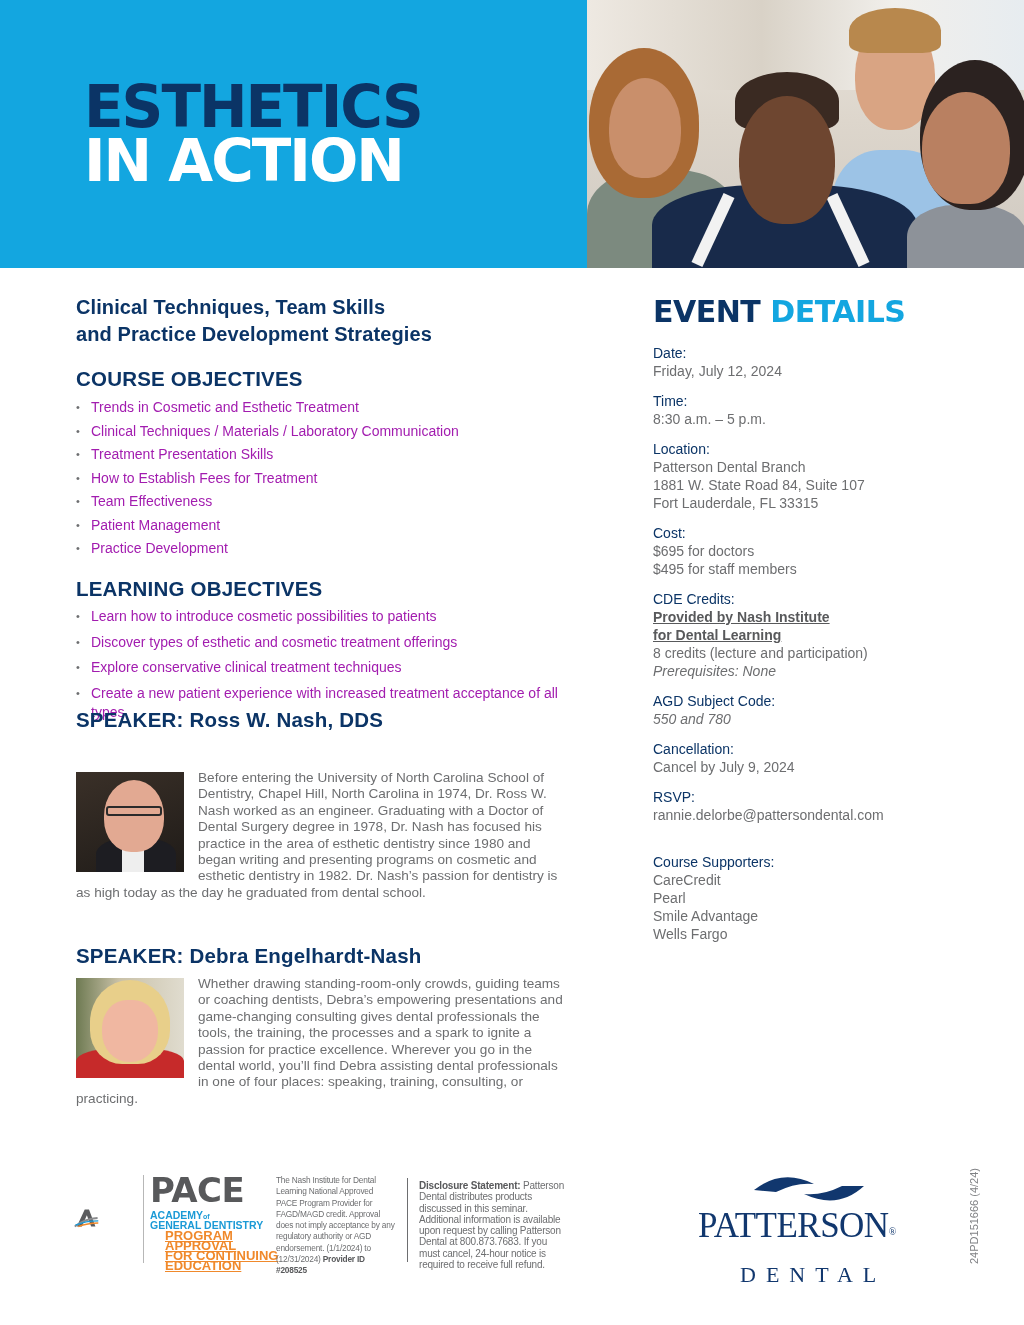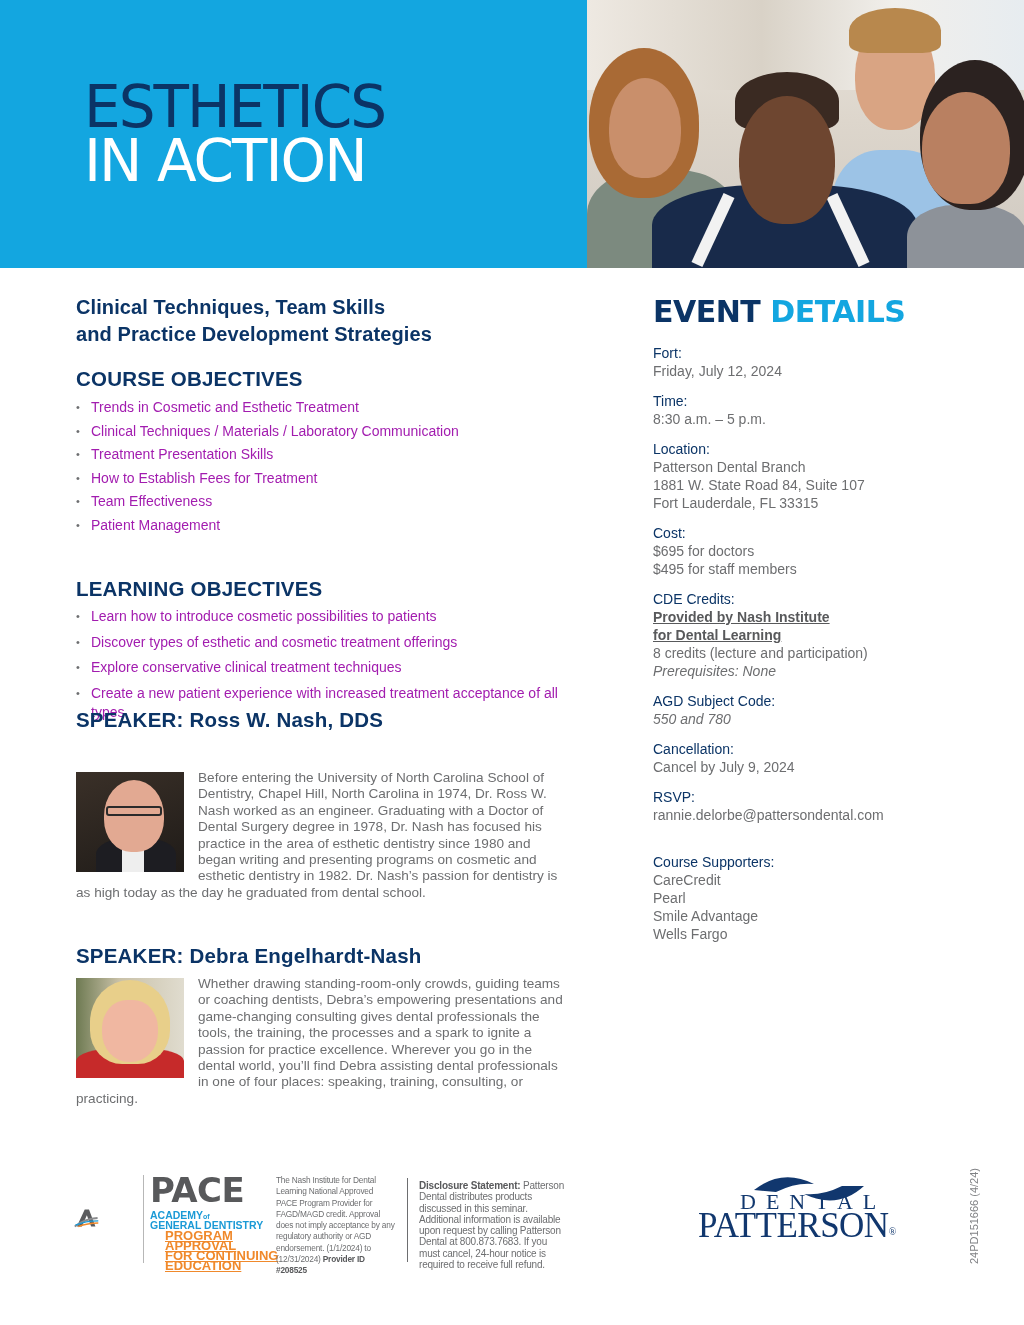--- a/index.html
+++ b/index.html
@@ -2,21 +2,21 @@
 <html><head>
 <meta charset="utf-8">
 <style>
   * { box-sizing: border-box; margin: 0; padding: 0; }
   html, body { width: 1024px; height: 1325px; background: #ffffff; overflow: hidden; }
   body { position: relative; font-family: "Liberation Sans", sans-serif; color: #6d6e70; }
 
   
   .hero { position: absolute; left: 0; top: 0; width: 1024px; height: 268px; }
   .hero-blue { position: absolute; left: 0; top: 0; width: 587px; height: 268px; background: #13a6e0; }
-  .hero-title { position: absolute; left: 84px; top: 80px; font-family: "DejaVu Sans", sans-serif; font-weight: normal; font-size: 58px; line-height: 54px; letter-spacing: -2px; }
+  .hero-title { position: absolute; left: 84px; top: 80px; font-family: "DejaVu Sans", sans-serif; font-weight: bold; font-size: 58px; line-height: 54px; letter-spacing: -2px; }
   .hero-title .l1 { color: #0b3466; display: block; }
   .hero-title .l2 { color: #ffffff; display: block; }
   .hero-photo { position: absolute; left: 587px; top: 0; width: 437px; height: 268px; overflow: hidden;
     background: linear-gradient(180deg, #e9e4dc 0%, #ddd6cc 45%, #cfc9c1 100%); }
   .person { position: absolute; border-radius: 50% 50% 45% 45%; }
   .body-shape { position: absolute; border-radius: 40% 40% 0 0; }
 
   
   .left { position: absolute; left: 76px; top: 294px; width: 510px; }
   .subtitle { font-size: 20px; line-height: 27px; color: #0b3466; font-weight: bold; letter-spacing: 0.1px; }
@@ -54,21 +54,21 @@
   .pace-agd1 .of { font-size: 7px; }
   .pace-agd2 { position: absolute; left: 150px; top: 1220px; font-size: 10.5px; font-weight: bold; color: #1b9ad6; line-height: 11px; }
   .pace-orange { position: absolute; left: 165px; top: 1231px; font-size: 13px; font-weight: bold; color: #f0892b; line-height: 10px; width: 120px; text-decoration: underline; }
   .pace-small { position: absolute; left: 276px; top: 1175px; width: 120px; font-size: 8.3px; line-height: 11.3px; color: #6d6e70; letter-spacing: -0.2px; }
   .pace-small b { color: #58595b; }
   .fdivider { position: absolute; left: 407px; top: 1178px; width: 1px; height: 84px; background: #6d6e70; }
   .disclosure { position: absolute; left: 419px; top: 1180px; width: 145px; font-size: 10px; line-height: 11.3px; color: #6d6e70; letter-spacing: -0.2px; }
   .disclosure b { color: #58595b; }
   .patterson-word { position: absolute; left: 698px; top: 1206px; font-family: "Liberation Serif", serif; font-size: 35px; color: #11376e; letter-spacing: -0.5px; line-height: 40px; }
   .patterson-word sup { font-size: 10px; vertical-align: top; position: relative; top: 6px; }
-  .patterson-dental { position: absolute; left: 740px; top: 1189px; font-family: "Liberation Serif", serif; font-size: 22px; color: #11376e; letter-spacing: 10px; line-height: 26px; }
+  .patterson-dental { position: absolute; left: 740px; top: 1262px; font-family: "Liberation Serif", serif; font-size: 22px; color: #11376e; letter-spacing: 10px; line-height: 26px; }
   .code { position: absolute; left: 968px; top: 1264px; transform-origin: 0 0; transform: rotate(-90deg); font-size: 11px; color: #808285; white-space: nowrap; }
 </style>
 </head>
 <body>
 
 <div class="hero">
   <div class="hero-blue">
     <div class="hero-title">
       <span class="l1">ESTHETICS</span>
       <span class="l2">IN ACTION</span>
@@ -106,20 +106,21 @@
 </div>
 
 <div class="sec-h course-h">COURSE OBJECTIVES</div>
 <ul class="bullets course-list">
   <li>Trends in Cosmetic and Esthetic Treatment</li>
   <li>Clinical Techniques / Materials / Laboratory Communication</li>
   <li>Treatment Presentation Skills</li>
   <li>How to Establish Fees for Treatment</li>
   <li>Team Effectiveness</li>
   <li>Patient Management</li>
+  <li>Practice Development</li>
 </ul>
 
 <div class="sec-h learn-h">LEARNING OBJECTIVES</div>
 <ul class="bullets learn-list">
   <li>Learn how to introduce cosmetic possibilities to patients</li>
   <li>Discover types of esthetic and cosmetic treatment offerings</li>
   <li>Explore conservative clinical treatment techniques</li>
   <li>Create a new patient experience with increased treatment acceptance of all types</li>
 </ul>
 
@@ -143,21 +144,21 @@
   </div>
   <span>Whether drawing standing-room-only crowds, guiding teams or coaching dentists, Debra’s empowering presentations and game-changing consulting gives dental professionals the tools, the training, the processes and a spark to ignite a passion for practice excellence. Wherever you go in the dental world, you’ll find Debra assisting dental professionals in one of four places: speaking, training, consulting, or practicing.</span>
 </div>
 
 <div class="event-h">
   <span class="ev">EVENT</span>
   <span class="dt">DETAILS</span>
 </div>
 
 <div class="detail" style="top:344px;">
-  <span class="lbl">Fort:</span>
+  <span class="lbl">Date:</span>
   <span class="val">Friday, July 12, 2024</span>
 </div>
 <div class="detail" style="top:392px;">
   <span class="lbl">Time:</span>
   <span class="val">8:30 a.m. – 5 p.m.</span>
 </div>
 <div class="detail" style="top:440px;">
   <span class="lbl">Location:</span>
   <span class="val">Patterson Dental Branch</span>
   <span class="val">1881 W. State Road 84, Suite 107</span>

